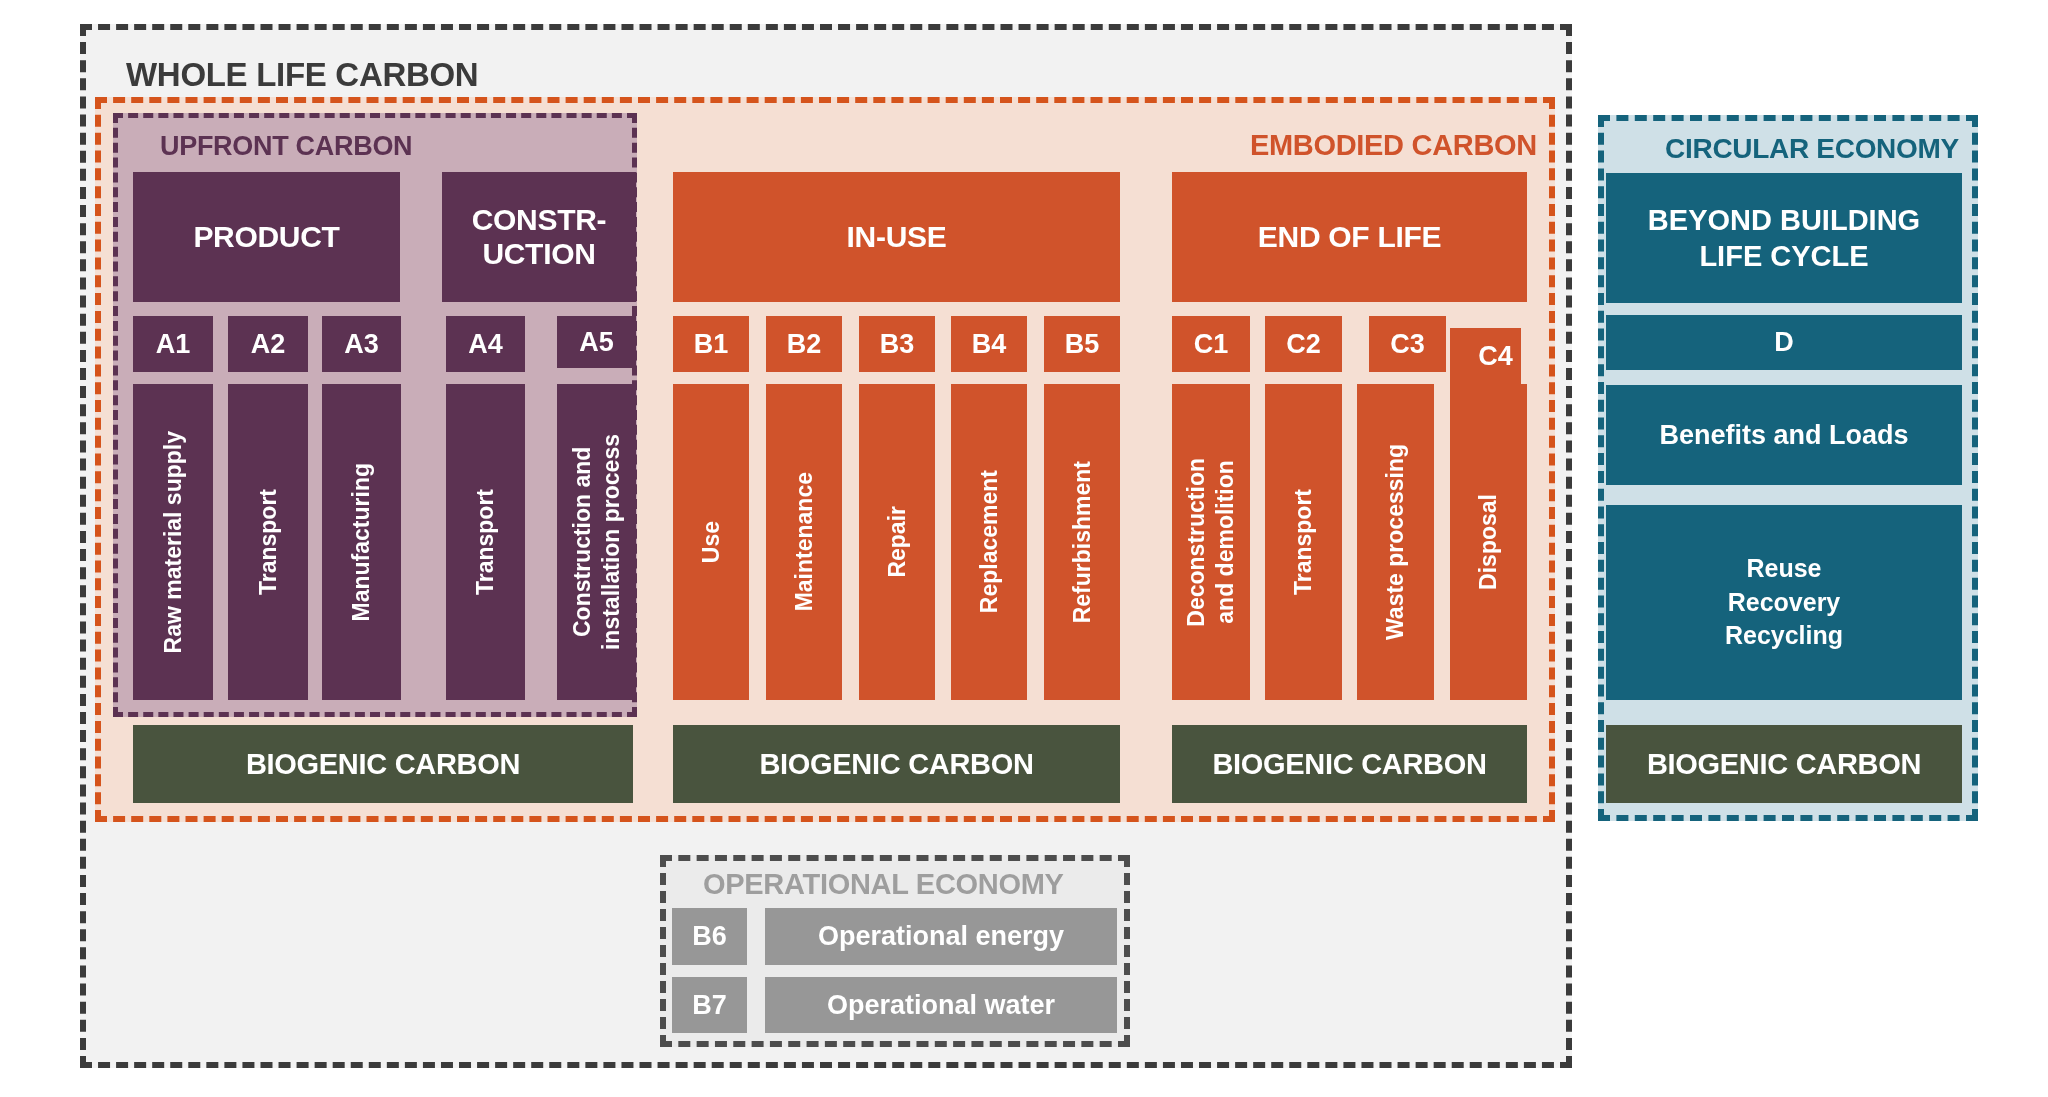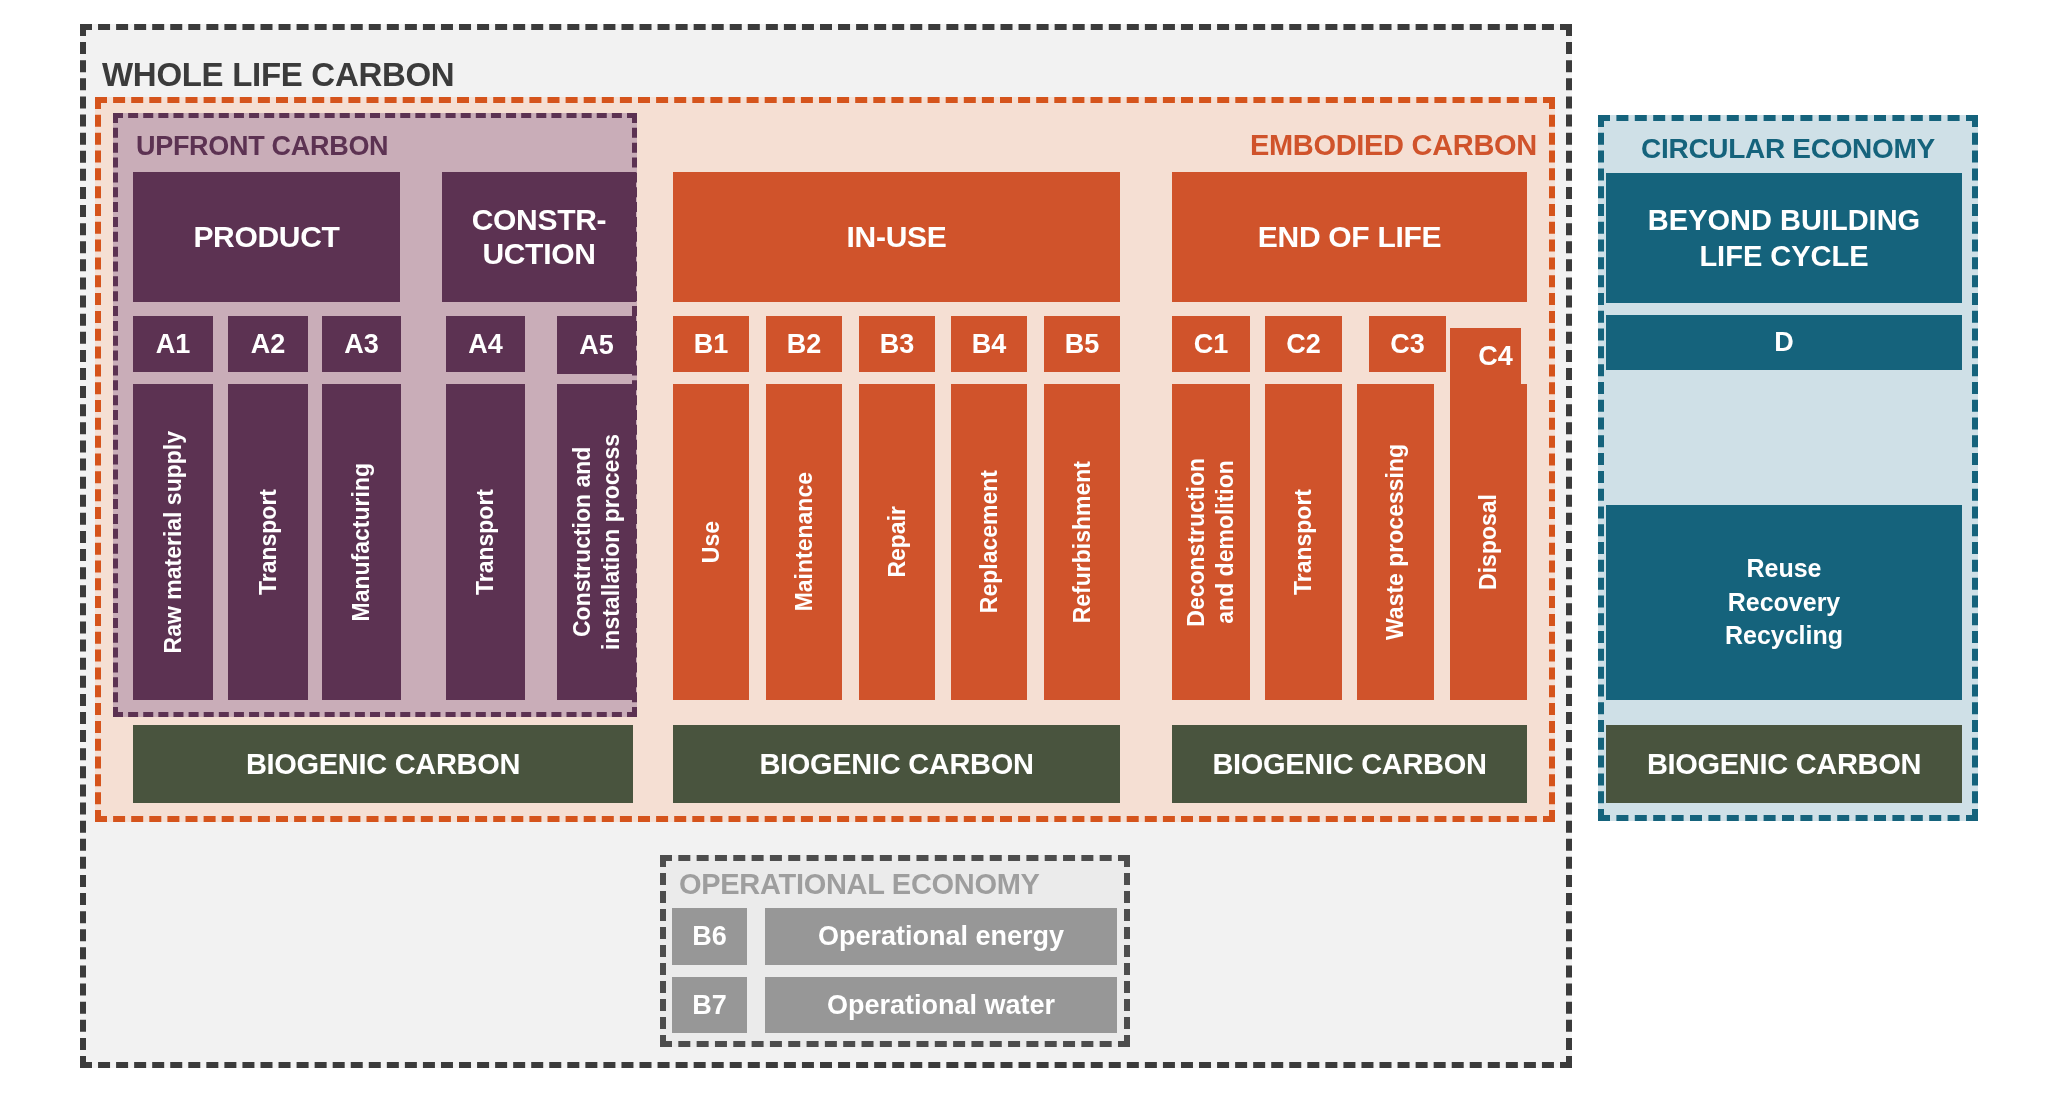--- a/index.html
+++ b/index.html
@@ -1,21 +1,21 @@
 <!DOCTYPE html>
 <html><head>
 <meta charset="utf-8">
 <style>
   html,body{margin:0;padding:0;background:#ffffff;}
   .canvas{
     position:relative;width:2048px;height:1097px;background:#ffffff;
     font-family:"Liberation Sans","DejaVu Sans",sans-serif;overflow:hidden;
   }
   .sec{position:absolute;box-sizing:border-box;}
-  .sec-title{position:absolute;font-weight:bold;letter-spacing:-0.3px;white-space:pre-line;}
+  .sec-title{position:absolute;font-weight:bold;letter-spacing:-0.3px;white-space:pre-line;margin-left:24px;}
   .fillbox{
     position:absolute;box-sizing:border-box;display:flex;align-items:center;justify-content:center;
     color:#ffffff;font-weight:bold;text-align:center;white-space:pre-line;
   }
   .purple{background:#5c3252;}
   .orange{background:#d0532b;}
   .teal{background:#15637c;}
   .olive{background:#49543e;}
   .gray{background:#979797;}
   .hdr{font-size:30px;line-height:1.12;letter-spacing:-0.3px;}
@@ -59,21 +59,21 @@
 UCTION</div>
   <div class="fillbox orange hdr" style="left:673px;top:172px;width:447px;height:130px;">IN-USE</div>
   <div class="fillbox orange hdr" style="left:1172px;top:172px;width:355px;height:130px;">END OF LIFE</div>
   <div class="fillbox teal" style="left:1606px;top:173px;width:356px;height:130px;font-size:29px;line-height:1.25;">BEYOND BUILDING
 LIFE CYCLE</div>
 
   <div class="fillbox purple code" style="left:133px;top:316px;width:80px;height:56px;">A1</div>
   <div class="fillbox purple code" style="left:228px;top:316px;width:80px;height:56px;">A2</div>
   <div class="fillbox purple code" style="left:322px;top:316px;width:79px;height:56px;text-align:right;">A3</div>
   <div class="fillbox purple code" style="left:446px;top:316px;width:79px;height:56px;">A4</div>
-  <div class="fillbox purple code" style="left:557px;top:316px;width:79px;height:58px;">A5</div>
+  <div class="fillbox purple code" style="left:557px;top:316px;width:79px;height:52px;">A5</div>
 
   <div class="fillbox orange code" style="left:673px;top:316px;width:76px;height:56px;">B1</div>
   <div class="fillbox orange code" style="left:766px;top:316px;width:76px;height:56px;">B2</div>
   <div class="fillbox orange code" style="left:859px;top:316px;width:76px;height:56px;">B3</div>
   <div class="fillbox orange code" style="left:951px;top:316px;width:76px;height:56px;">B4</div>
   <div class="fillbox orange code" style="left:1044px;top:316px;width:76px;height:56px;">B5</div>
 
   <div class="fillbox orange code" style="left:1172px;top:316px;width:78px;height:56px;">C1</div>
   <div class="fillbox orange code" style="left:1265px;top:316px;width:77px;height:56px;">C2</div>
   <div class="fillbox orange code" style="left:1357px;top:316px;width:77px;height:56px;margin-left:12px;">C3</div>
@@ -107,20 +107,21 @@
   <div class="fillbox orange vwrap" style="left:1172px;top:384px;width:78px;height:316px;">
     <span class="vlabel">Deconstruction
 and demolition</span></div>
   <div class="fillbox orange vwrap" style="left:1265px;top:384px;width:77px;height:316px;">
     <span class="vlabel">Transport</span></div>
   <div class="fillbox orange vwrap" style="left:1357px;top:384px;width:77px;height:316px;">
     <span class="vlabel">Waste processing</span></div>
   <div class="fillbox orange vwrap" style="left:1450px;top:384px;width:77px;height:316px;">
     <span class="vlabel">Disposal</span></div>
 
+  <div class="fillbox teal" style="left:1606px;top:385px;width:356px;height:100px;font-size:27px;">Benefits and Loads</div>
   <div class="fillbox teal" style="left:1606px;top:505px;width:356px;height:195px;font-size:25px;line-height:1.35;">Reuse
 Recovery
 Recycling</div>
 
   <div class="fillbox olive bio" style="left:133px;top:725px;width:500px;height:78px;">BIOGENIC CARBON</div>
   <div class="fillbox olive bio" style="left:673px;top:725px;width:447px;height:78px;">BIOGENIC CARBON</div>
   <div class="fillbox olive bio" style="left:1172px;top:725px;width:355px;height:78px;">BIOGENIC CARBON</div>
   <div class="fillbox olive bio" style="left:1606px;top:725px;width:356px;height:78px;">BIOGENIC CARBON</div>
 
   <div class="fillbox gray oplabel" style="left:672px;top:908px;width:75px;height:57px;">B6</div>

